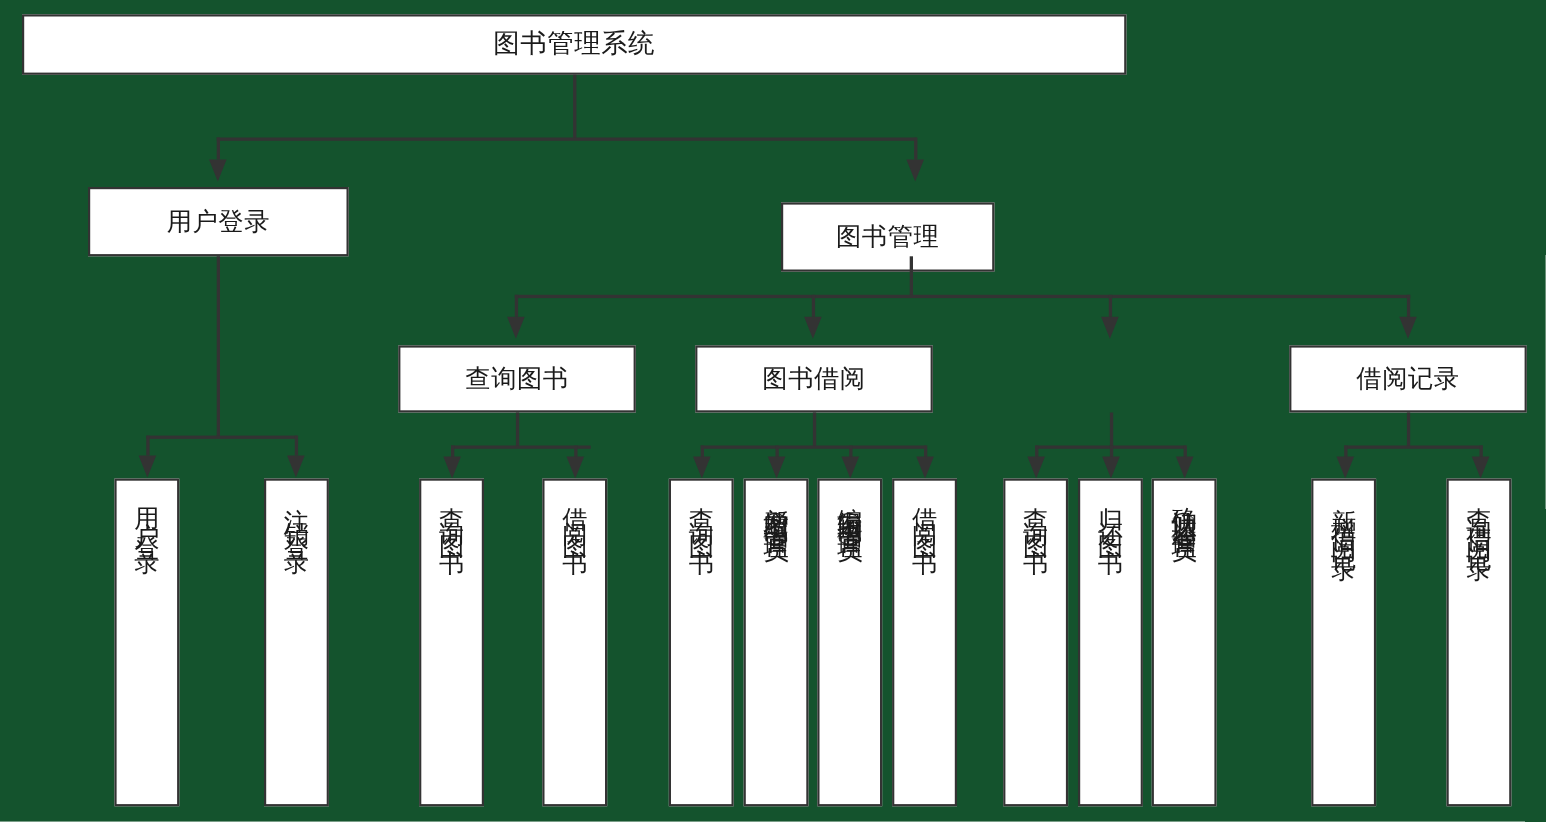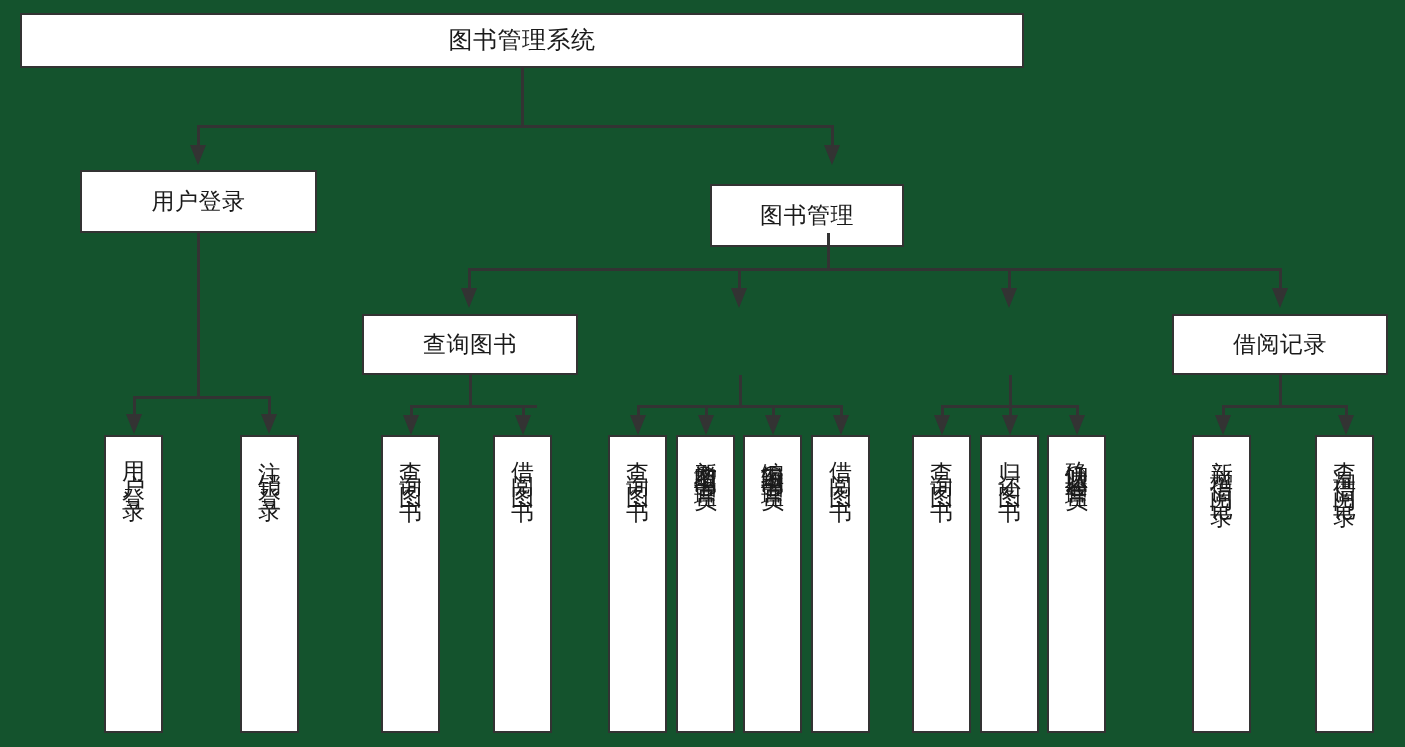--- a/index.html
+++ b/index.html
@@ -126,20 +126,23 @@
   <div class="conn vline" style="left:1008px; top:268px; height:20px;"></div>
   <div class="conn vline" style="left:1279px; top:268px; height:20px;"></div>
   <div class="arrow" style="left:461px; top:288px;"></div>
   <div class="arrow" style="left:731px; top:288px;"></div>
   <div class="arrow" style="left:1001px; top:288px;"></div>
   <div class="arrow" style="left:1272px; top:288px;"></div>
 
   <div class="node h" style="left:362px; top:314px; width:216px; height:61px;">
     <span class="label">查询图书</span>
   </div>
+  <div class="node h" style="left:632px; top:314px; width:216px; height:61px;">
+    <span class="label">图书借阅</span>
+  </div>
   <div class="node h" style="left:1172px; top:314px; width:216px; height:61px;">
     <span class="label">借阅记录</span>
   </div>
 
   <div class="conn vline" style="left:469px; top:375px; height:32px;"></div>
   <div class="conn hline" style="left:410px; top:405px; width:127px;"></div>
   <div class="conn vline" style="left:410px; top:405px; height:12px;"></div>
   <div class="conn vline" style="left:522px; top:405px; height:12px;"></div>
   <div class="arrow" style="left:403px; top:415px;"></div>
   <div class="arrow" style="left:515px; top:415px;"></div>

